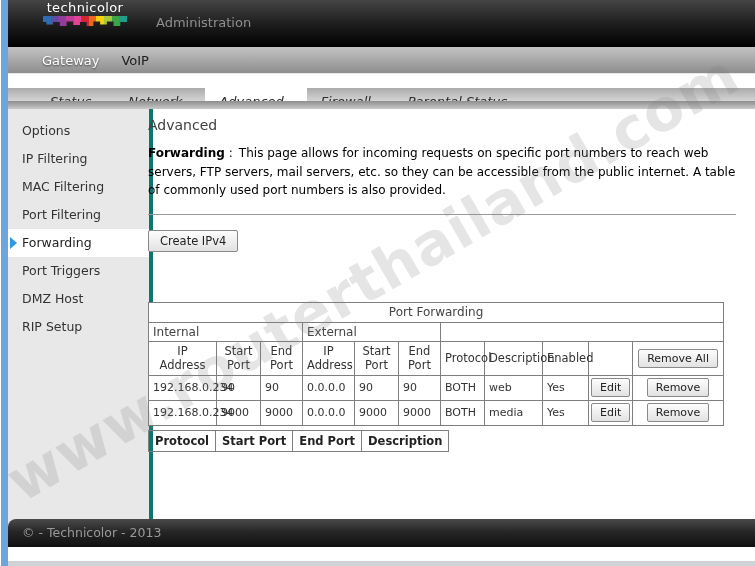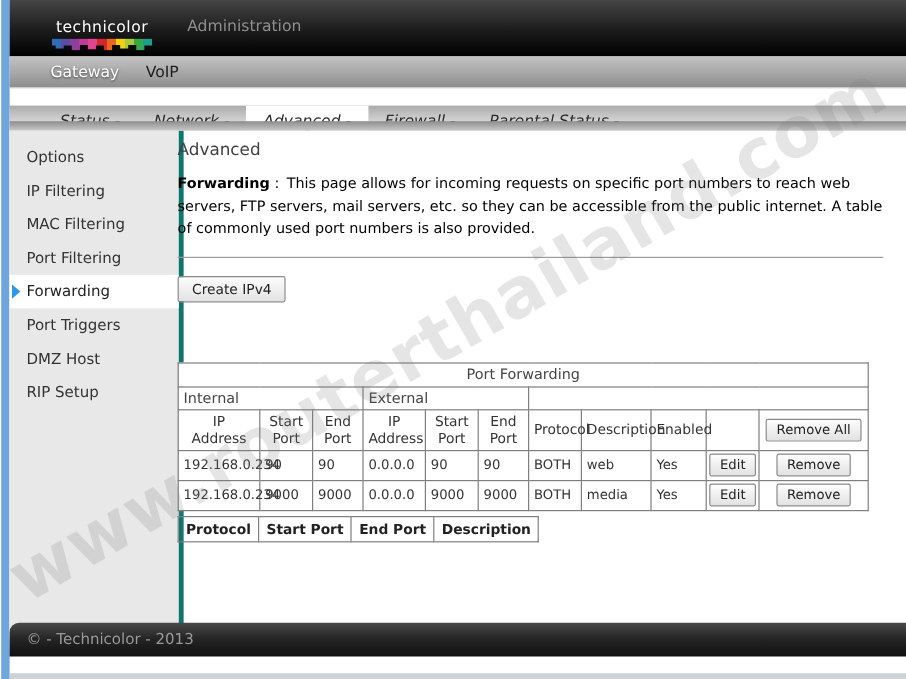--- a/index.html
+++ b/index.html
@@ -8,21 +8,21 @@
     position:relative; width:755px; height:566px; overflow:hidden;
     font-family:"DejaVu Sans","Liberation Sans",sans-serif; background:#fff;
   }
   
   .blue-stripe { position:absolute; left:1px; top:0; width:7px; height:566px; background:#6fa5dd; }
   
   .header {
     position:absolute; left:8px; right:0; top:0; height:47px;
     background:linear-gradient(180deg,#454545 0%,#1b1b1b 55%,#000 100%);
   }
-  .logo { position:absolute; left:32px; top:16px; width:90px; }
+  .logo { position:absolute; left:32px; top:0; width:90px; }
   .logo-text { color:#fff; font-size:13px; letter-spacing:.4px; display:block; text-align:center; }
   .rainbow {
     margin-top:1px; height:10px; width:84px; margin-left:3px;
     clip-path:polygon(0 0,100% 0,100% 60%,92% 60%,92% 100%,84% 100%,84% 55%,76% 55%,76% 85%,68% 85%,68% 55%,60% 55%,60% 100%,52% 100%,52% 60%,44% 60%,44% 90%,36% 90%,36% 55%,28% 55%,28% 100%,20% 100%,20% 60%,12% 60%,12% 85%,4% 85%,4% 60%,0 60%);
   }
   .admin-title { position:absolute; left:148px; top:15px; color:#8f8f8f; font-size:13px; }
   
   .menubar {
     position:absolute; left:8px; right:0; top:47px; height:27px;
     background:linear-gradient(180deg,#c3c3c3 0%,#a6a6a6 55%,#8d8d8d 100%);

